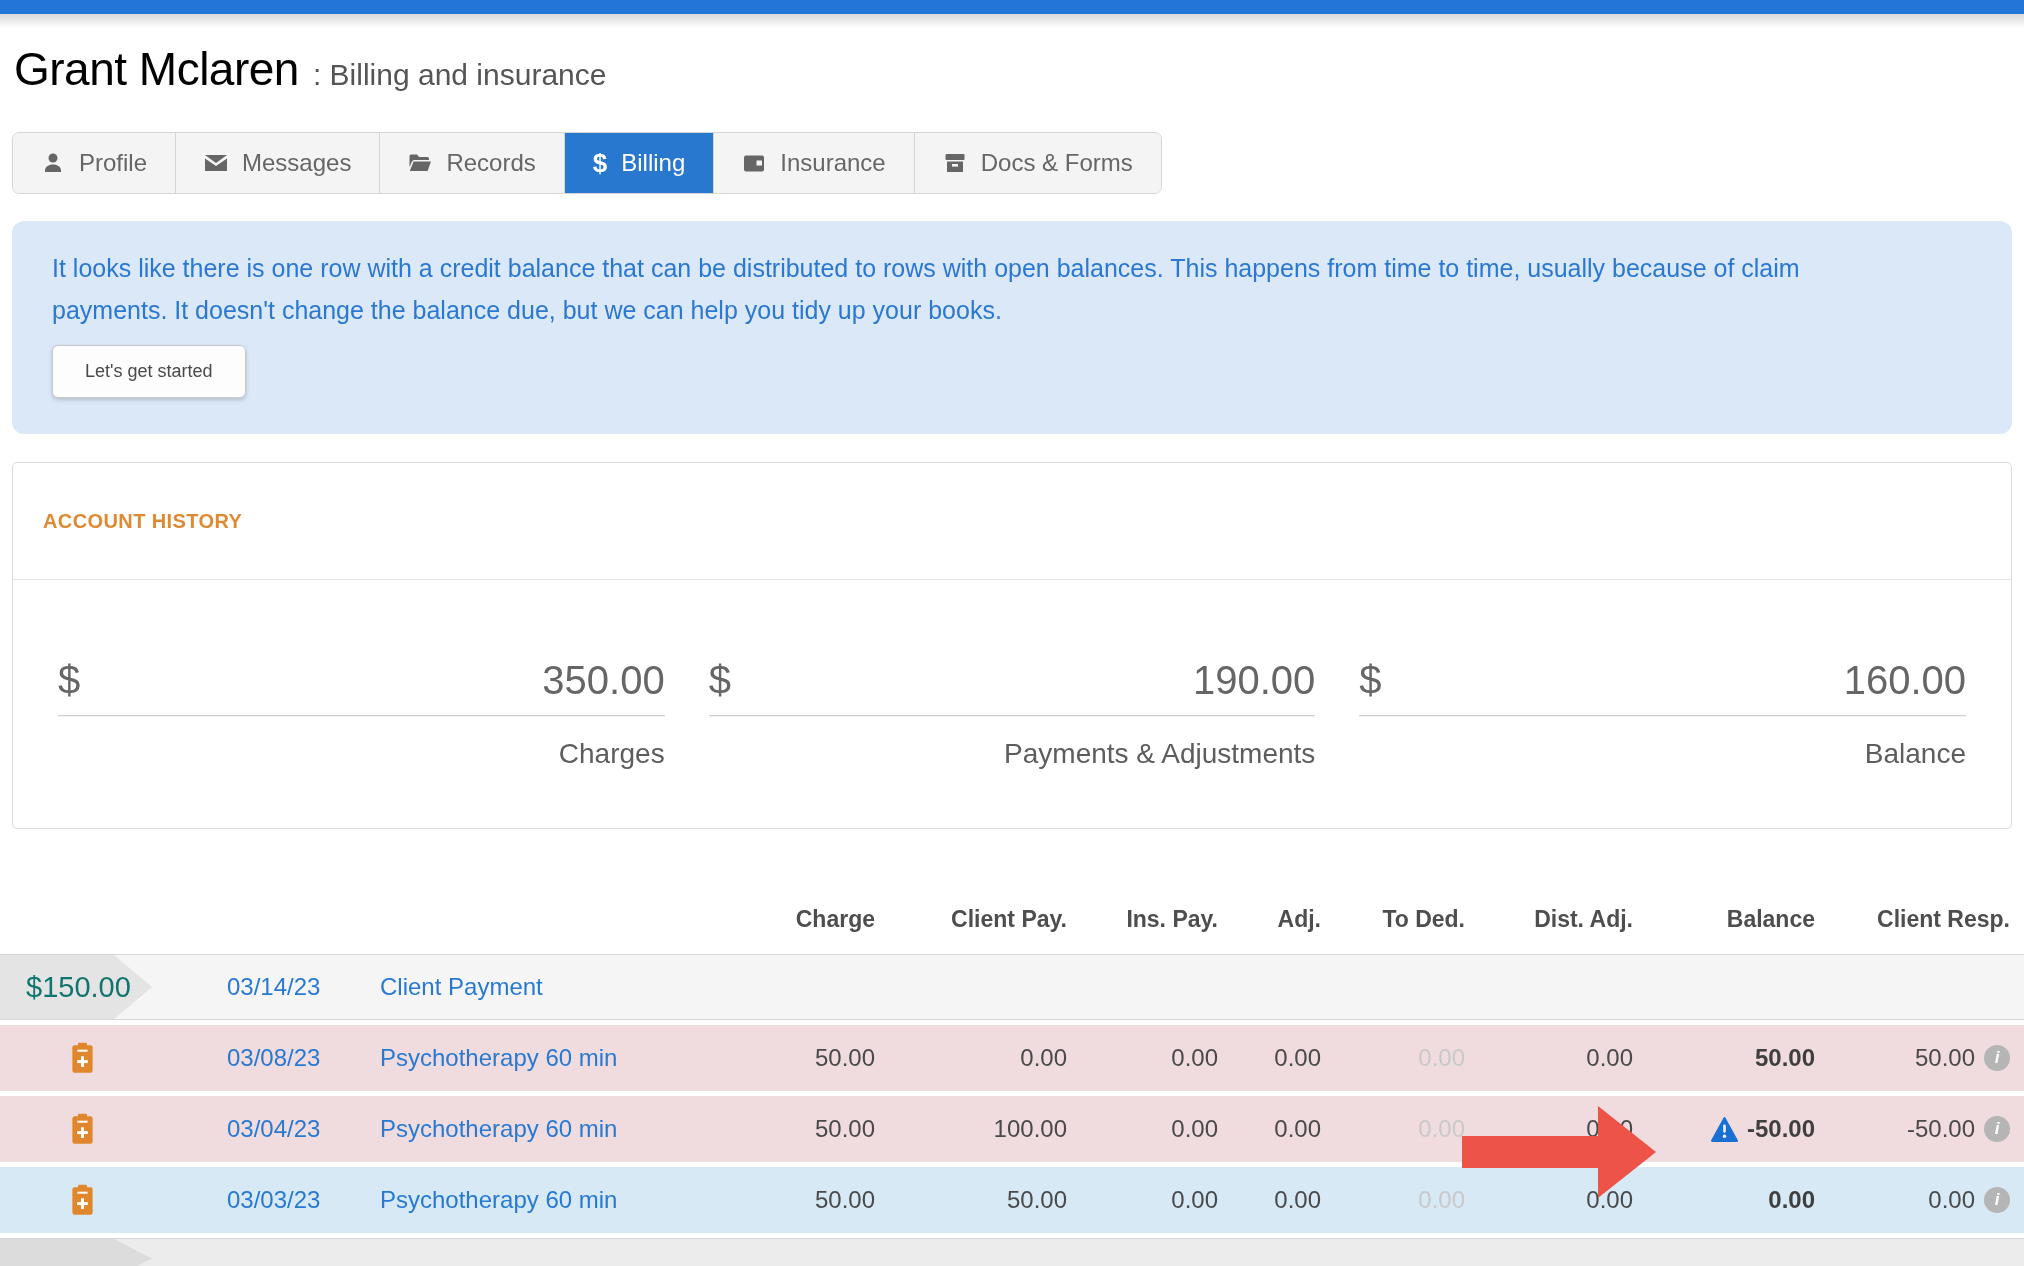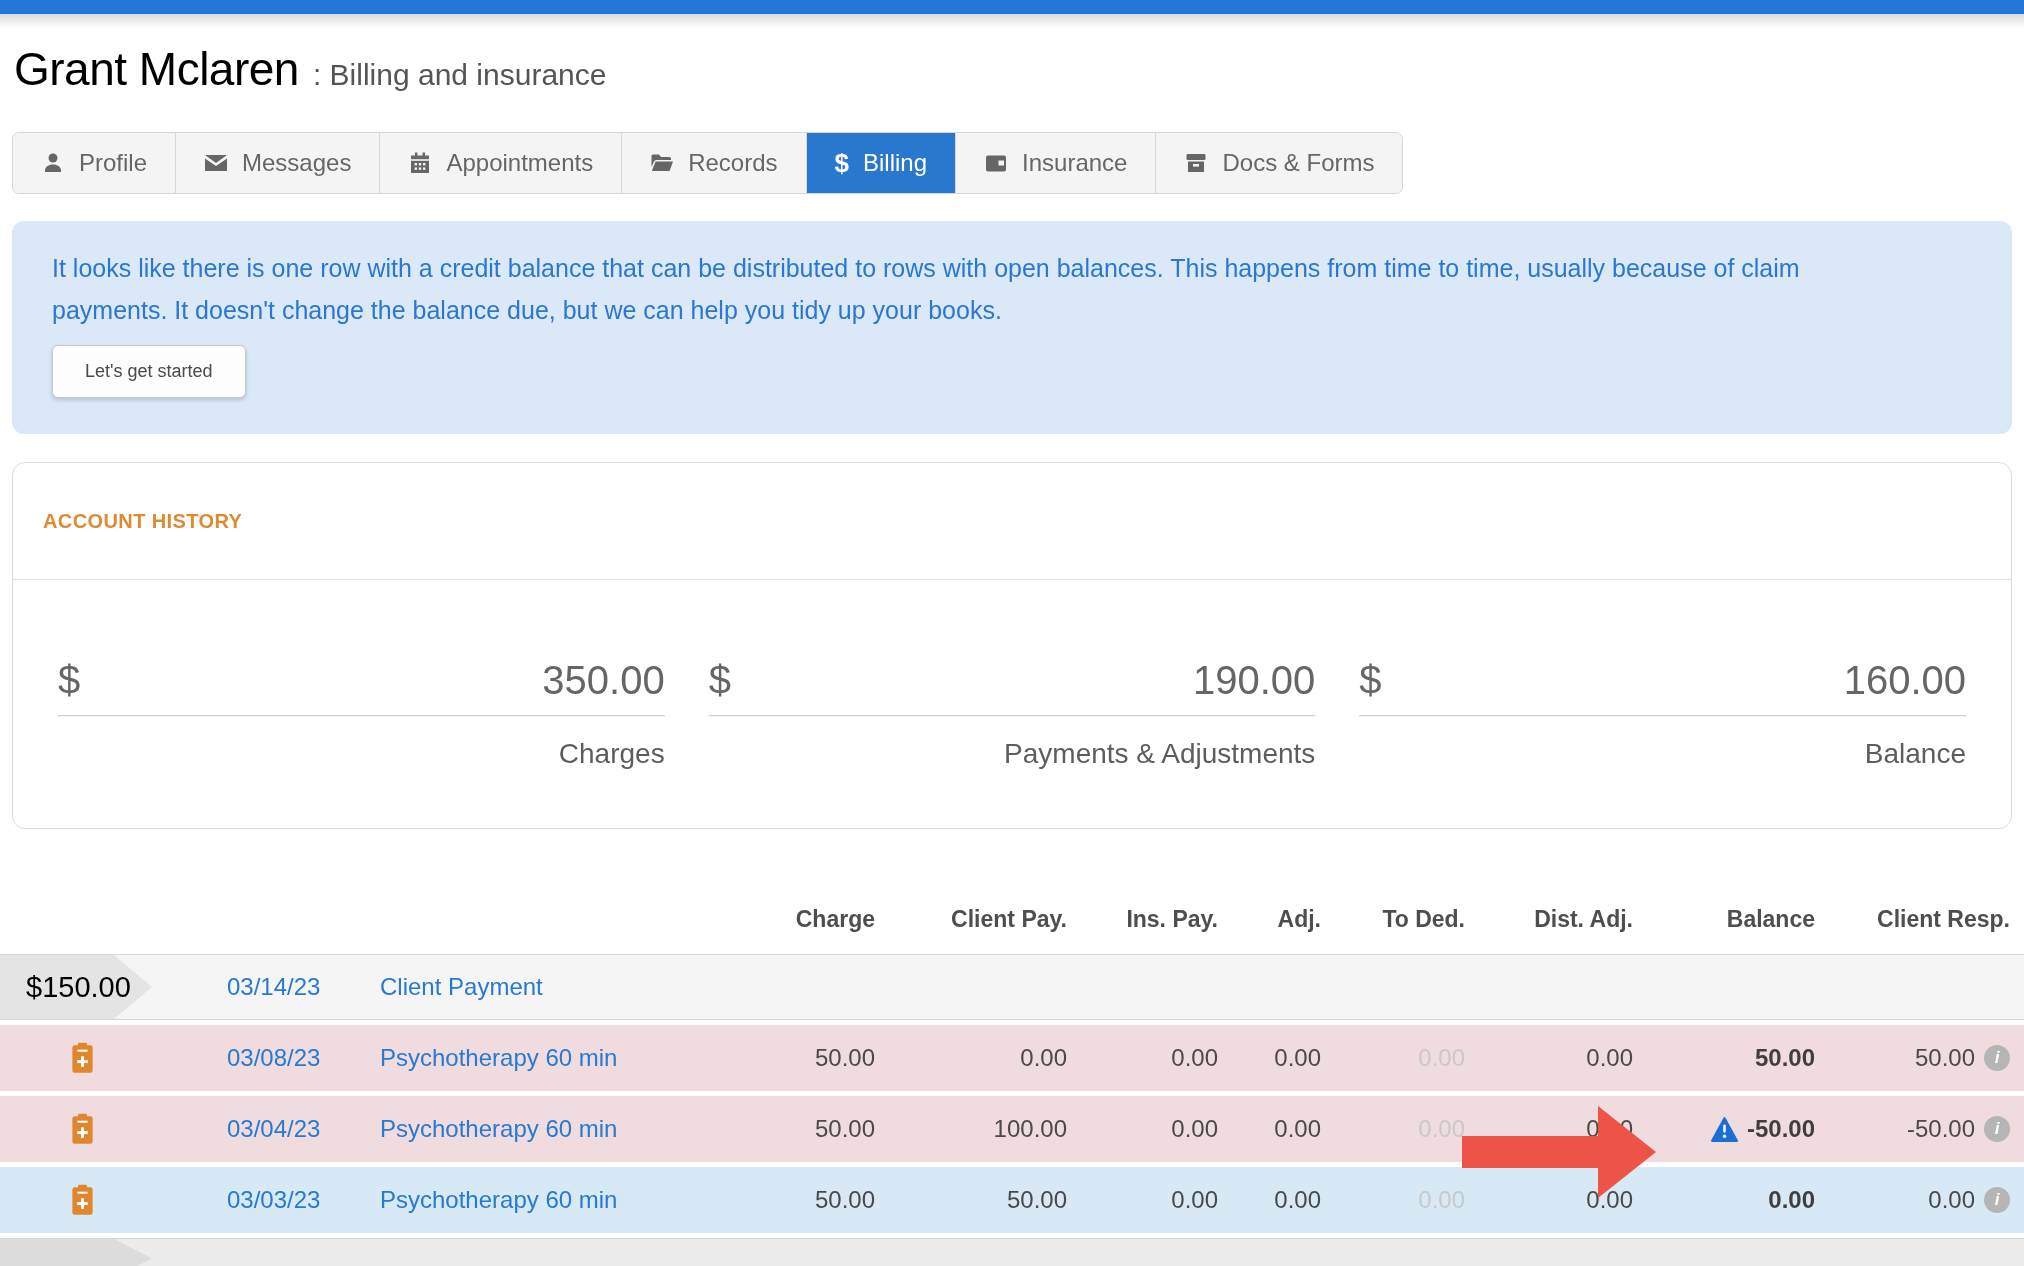--- a/index.html
+++ b/index.html
@@ -22,21 +22,21 @@
   .tab.active { background:#2878d0; color:#fff; }
 
   
   .banner { margin:27px 12px 0; background:#dbe8f7; border-radius:12px; padding:26px 40px 36px; }
   .banner p { color:#2a78d2; font-size:25px; line-height:42px; max-width:1850px; }
   .banner .start-btn { margin-top:14px; display:inline-block; background:#fdfdfd; border:1px solid #c9c9c9;
     border-radius:6px; padding:15px 32px; font-size:18px; color:#4a4a4a; cursor:pointer;
     box-shadow:0 2px 4px rgba(0,0,0,0.18); font-family:inherit; }
 
   
-  .card { margin:28px 12px 0; background:#fff; border:1px solid #dcdcdc; border-radius:13px; }
+  .card { margin:28px 12px 0; background:#fff; border:1px solid #dcdcdc; border-radius:5px; }
   .card-head { height:117px; display:flex; align-items:center; justify-content:space-between; padding:0 30px; border-bottom:1px solid #e2e2e2; }
   .card-title { font-size:20px; font-weight:700; color:#dd8a33; letter-spacing:0.4px; }
   .card-actions { display:flex; gap:10px; }
   .act-btn { display:flex; align-items:center; gap:10px; background:#f0f0f0; border:1px solid #c9c9c9; border-radius:6px;
     padding:13px 24px; font-size:24px; color:#333; cursor:pointer; box-shadow:0 1px 2px rgba(0,0,0,0.12); font-family:inherit; }
   .act-btn svg { width:25px; height:25px; flex:none; }
 
   .stats { display:flex; gap:44px; padding:78px 45px 58px; }
   .stat { flex:1; }
   .stat-row { display:flex; justify-content:space-between; align-items:baseline; font-size:40px; color:#666; }
@@ -50,21 +50,21 @@
   .l-head .col-label { font-size:23px; font-weight:700; color:#4e4e4e; text-align:right; }
   .l-head .col-label:last-child { padding-right:14px;text-align:right; }
 
   .t-row { height:66px; margin-bottom:5px; }
   .t-row.gray { background:#f5f5f5; border-top:1px solid #d7d7d7; border-bottom:1px solid #d7d7d7; }
   .t-row.danger { background:#f0dcde; }
   .t-row.info { background:#d7e9f5; }
 
   .flag { width:152px; height:100%; background:#e4e4e4; clip-path:polygon(0 0,75% 0,100% 50%,75% 100%,0 100%);
     display:flex; align-items:center; }
-  .flag span { font-size:29px; color:#000000; padding-left:26px; }
+  .flag span { font-size:29px; color:#0f766e; padding-left:26px; }
   .icon-cell { display:flex; justify-content:center; align-items:center; }
   .icon-cell svg { width:27px; height:32px; }
 
   .date-cell { padding-left:62px; font-size:24px; color:#2779d2; cursor:pointer; white-space:nowrap; }
   .desc-cell { padding-left:30px; font-size:24px; color:#2779d2; cursor:pointer; white-space:nowrap; }
 
   .num { text-align:right; font-size:24px; color:#4a4a4a; white-space:nowrap; }
   .num.muted { color:#c9c9c9; }
   .num.bold { font-weight:700; color:#3f3f3f; }
   .bal-cell { display:flex; justify-content:flex-end; align-items:center; gap:9px; }
@@ -99,36 +99,20 @@
         <path d="M12 13.5c-4.6 0-8 2.6-8 6V21h16v-1.5c0-3.4-3.4-6-8-6z"></path>
       </svg>
     <span>Profile</span>
   </div>
   <div class="tab">
     <svg viewBox="0 0 24 24">
         <path d="M1 4h22l-11 8z"></path>
         <path d="M1 7.5 12 15 23 7.5V20H1z"></path>
       </svg>
     <span>Messages</span>
-  </div>
-  <div class="tab">
-    <svg viewBox="0 0 24 24">
-        <path d="M7 1.5h2.4v5H7zM14.6 1.5H17v5h-2.6z"></path>
-        <path d="M3 4.5h18V22H3z"></path>
-        <g fill="#f4f4f4">
-          <rect x="3" y="8.2" width="18" height="1.6"></rect>
-          <rect x="6.6" y="12" width="2.4" height="2.4"></rect>
-          <rect x="10.8" y="12" width="2.4" height="2.4"></rect>
-          <rect x="15" y="12" width="2.4" height="2.4"></rect>
-          <rect x="6.6" y="16.4" width="2.4" height="2.4"></rect>
-          <rect x="10.8" y="16.4" width="2.4" height="2.4"></rect>
-          <rect x="15" y="16.4" width="2.4" height="2.4"></rect>
-        </g>
-      </svg>
-    <span>Appointments</span>
   </div>
   <div class="tab">
     <svg viewBox="0 0 24 24">
         <path d="M1.5 5A1.5 1.5 0 0 1 3 3.5h6l2 2.5h8.5A1.5 1.5 0 0 1 21 7.5V9H6.2a2.4 2.4 0 0 0-2.2 1.5L1.5 16z"></path>
         <path d="M5.6 10.5H23L19.6 20H1.8z"></path>
       </svg>
     <span>Records</span>
   </div>
   <div class="tab active">
     <span class="dollar">$</span>

